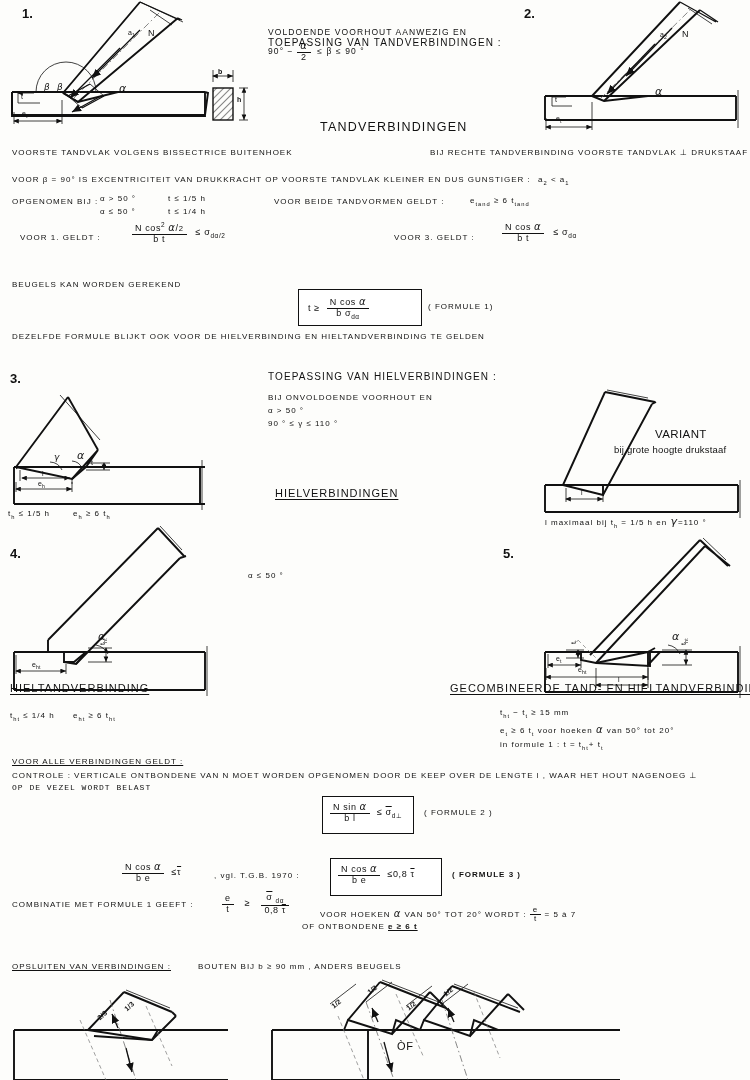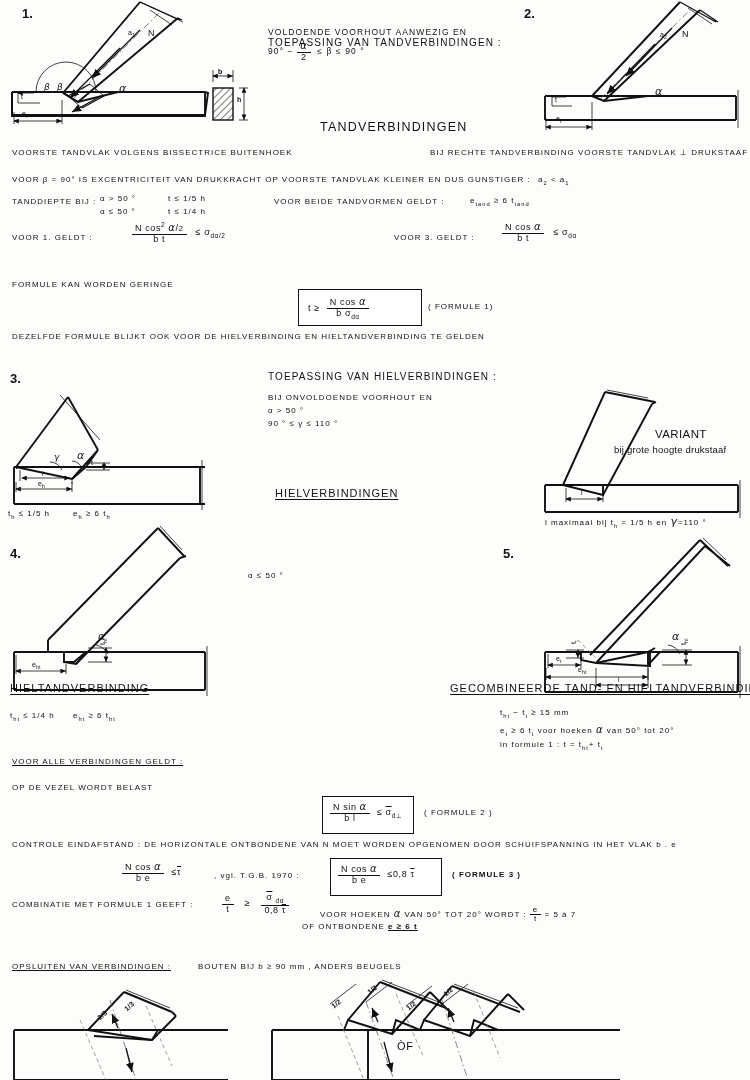--- a/index.html
+++ b/index.html
@@ -271,48 +271,48 @@
 <div class="t ttl" style="left:320px;top:120px;">TANDVERBINDINGEN</div>
 
 <div class="t cap2" style="left:12px;top:148px;">VOORSTE  TANDVLAK  VOLGENS  BISSECTRICE  BUITENHOEK</div>
 <div class="t cap2" style="left:430px;top:148px;">BIJ RECHTE TANDVERBINDING VOORSTE TANDVLAK ⊥ DRUKSTAAF</div>
 
 <div class="t cap2" style="left:12px;top:175px;">
   <span>VOOR  β = 90°  IS  EXCENTRICITEIT  VAN  DRUKKRACHT  OP  VOORSTE   TANDVLAK  KLEINER  EN  DUS  GUNSTIGER :</span>
   <span style="padding-left:4px;">a<sub>2</sub> &lt; a<sub>1</sub></span>
 </div>
 
-<div class="t cap2" style="left:12px;top:197px;">TANDDIEPTE BIJ :</div>
+<div class="t cap2" style="left:12px;top:197px;">OPGENOMEN BIJ :</div>
 <div class="t cap2" style="left:100px;top:194px;">α   &gt; 50 °</div>
 <div class="t cap2" style="left:168px;top:194px;">t ≤ 1/5 h</div>
 <div class="t cap2" style="left:100px;top:207px;">α   ≤ 50 °</div>
 <div class="t cap2" style="left:168px;top:207px;">t ≤ 1/4 h</div>
 
 <div class="t cap2" style="left:274px;top:197px;">VOOR  BEIDE  TANDVORMEN  GELDT :</div>
 <div class="t cap2" style="left:470px;top:196px;">e<sub>tand</sub> ≥ 6 t<sub>tand</sub></div>
 
-<div class="t cap2" style="left:12px;top:233px;">VOOR  1. GELDT :</div>
+<div class="t cap2" style="left:20px;top:233px;">VOOR  1. GELDT :</div>
 <div class="t" style="left:132px;top:222px;font-size:9px;">
   <span class="mathfrac">
     <span class="top">N cos<sup>2</sup> <span class="gk">α</span>/<span style="font-size:85%">2</span></span>
     <span class="bot">b t</span>
   </span>
   <span style="padding-left:6px;">≤ σ<sub>dα/2</sub></span>
 </div>
 
 <div class="t cap2" style="left:394px;top:233px;">VOOR  3. GELDT :</div>
 <div class="t" style="left:502px;top:222px;font-size:9px;">
   <span class="mathfrac">
     <span class="top">N cos <span class="gk">α</span></span>
     <span class="bot">b t</span>
   </span>
   <span style="padding-left:6px;">≤ σ<sub>dα</sub></span>
 </div>
 
-<div class="t cap2" style="left:12px;top:280px;">FORMULE   KAN    WORDEN   GERINGE</div>
+<div class="t cap2" style="left:12px;top:280px;">BEUGELS   KAN    WORDEN   GEREKEND</div>
 
 <div class="box" style="left:298px;top:289px;width:122px;height:35px;"></div>
 <div class="t" style="left:308px;top:297px;font-size:9px;">
   <span>t ≥</span>
   <span class="mathfrac" style="padding-left:4px;">
     <span class="top">N  cos  <span class="gk">α</span></span>
     <span class="bot">b σ<sub>dα</sub></span>
   </span>
 </div>
 <div class="t cap2" style="left:428px;top:302px;">( FORMULE 1)</div>
@@ -371,33 +371,33 @@
 <div class="t lbl" style="left:32px;top:661px;">e<sub>ht</sub></div>
 
 <div class="t gkb" style="left:672px;top:630px;">α</div>
 <div class="t lbl" style="left:570px;top:644px;transform:rotate(-90deg);transform-origin:left top;">t<sub>t</sub></div>
 <div class="t lbl" style="left:556px;top:655px;">e<sub>t</sub></div>
 <div class="t lbl" style="left:578px;top:666px;">e<sub>ht</sub></div>
 <div class="t lbl" style="left:618px;top:676px;">l</div>
 <div class="t lbl" style="left:680px;top:645px;transform:rotate(-90deg);transform-origin:left top;">t<sub>ht</sub></div>
 
 <div class="t cap2" style="left:12px;top:757px;text-decoration:underline;">VOOR  ALLE   VERBINDINGEN   GELDT :</div>
-<div class="t cap2" style="left:12px;top:783px;">OP  DE  VEZEL  WORDT   BELAST</div>
+<div class="t cap2" style="left:12px;top:771px;">CONTROLE : VERTICALE  ONTBONDENE  VAN  N  MOET  WORDEN  OPGENOMEN  DOOR  DE  KEEP  OVER  DE  LENGTE  l , WAAR  HET  HOUT  NAGENOEG ⊥</div>
+<div class="t cap2" style="left:12px;top:783px;font-family:Liberation Mono, monospace;">OP  DE  VEZEL  WORDT   BELAST</div>
 
 <div class="box" style="left:322px;top:796px;width:90px;height:36px;"></div>
 <div class="t" style="left:330px;top:802px;font-size:9px;">
   <span class="mathfrac">
     <span class="top">N sin <span class="gk">α</span></span>
     <span class="bot">b l</span>
   </span>
   <span style="padding-left:4px;">≤ <span style="text-decoration:overline;">σ</span><sub>d⊥</sub></span>
 </div>
 <div class="t cap2" style="left:424px;top:808px;">( FORMULE 2 )</div>
 
-<div class="t cap2" style="left:12px;top:840px;">CONTROLE    EINDAFSTAND :  DE  HORIZONTALE  ONTBONDENE  VAN  N  MOET  WORDEN  OPGENOMEN  DOOR  SCHUIFSPANNING  IN  HET  VLAK  b . e</div>
 
 <div class="t" style="left:122px;top:862px;font-size:9px;">
   <span class="mathfrac">
     <span class="top">N cos <span class="gk">α</span></span>
     <span class="bot">b e</span>
   </span>
   <span style="padding-left:4px;">≤<span style="text-decoration:overline;">τ</span></span>
 </div>
 <div class="t cap2" style="left:214px;top:871px;">, vgl. T.G.B. 1970 :</div>
 

